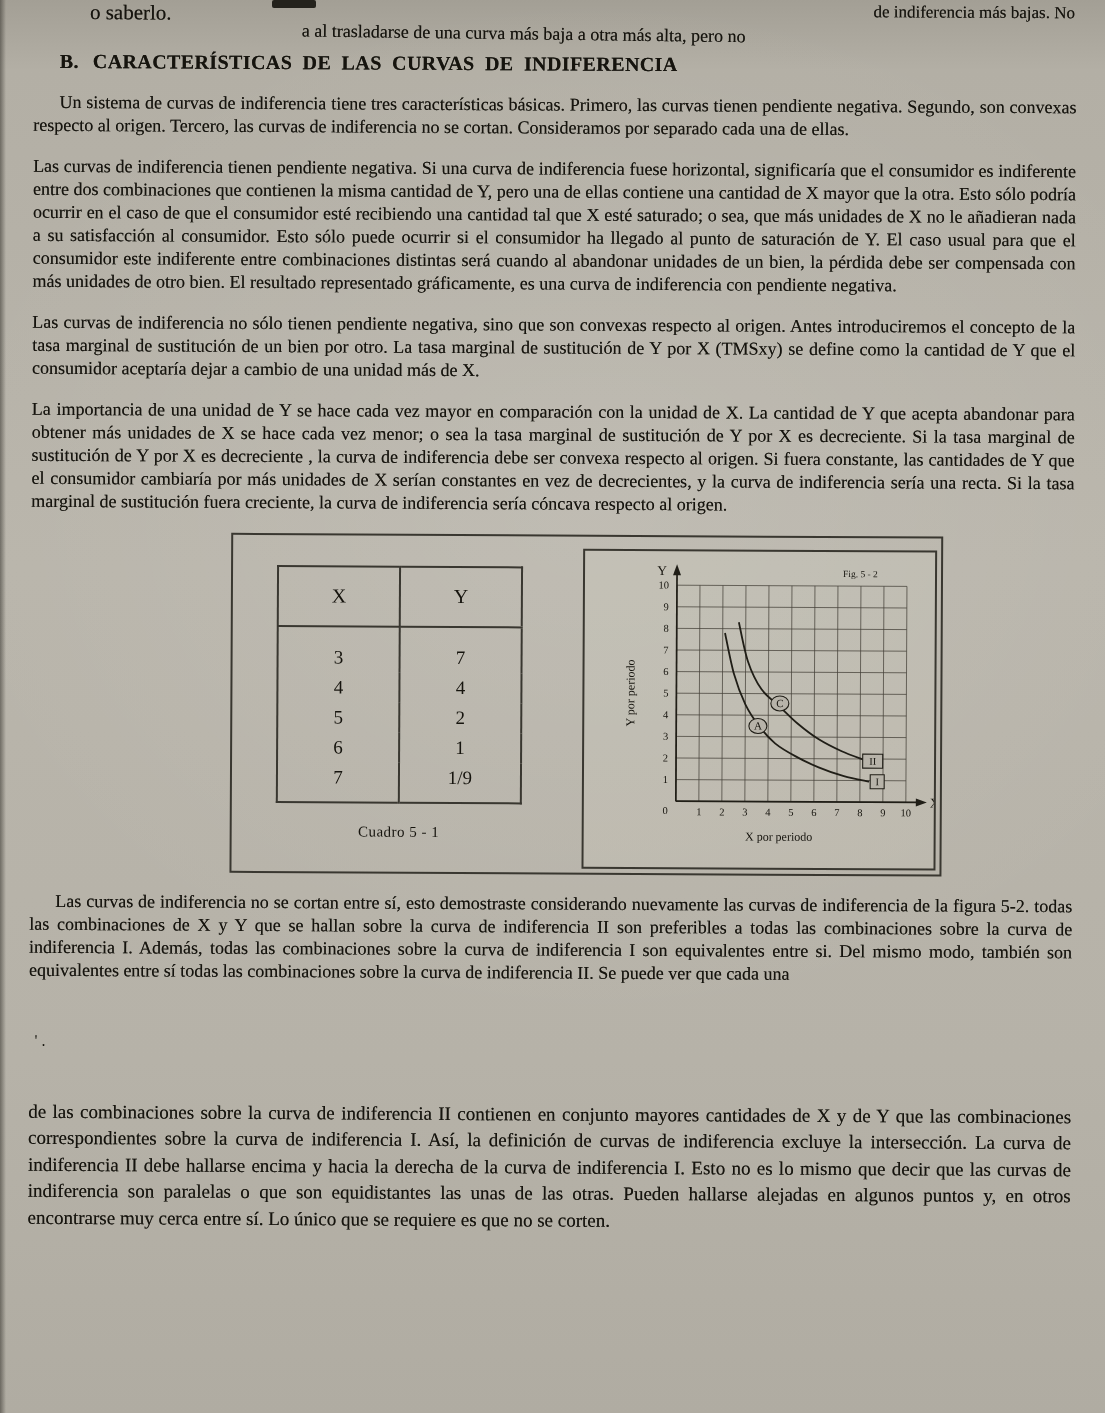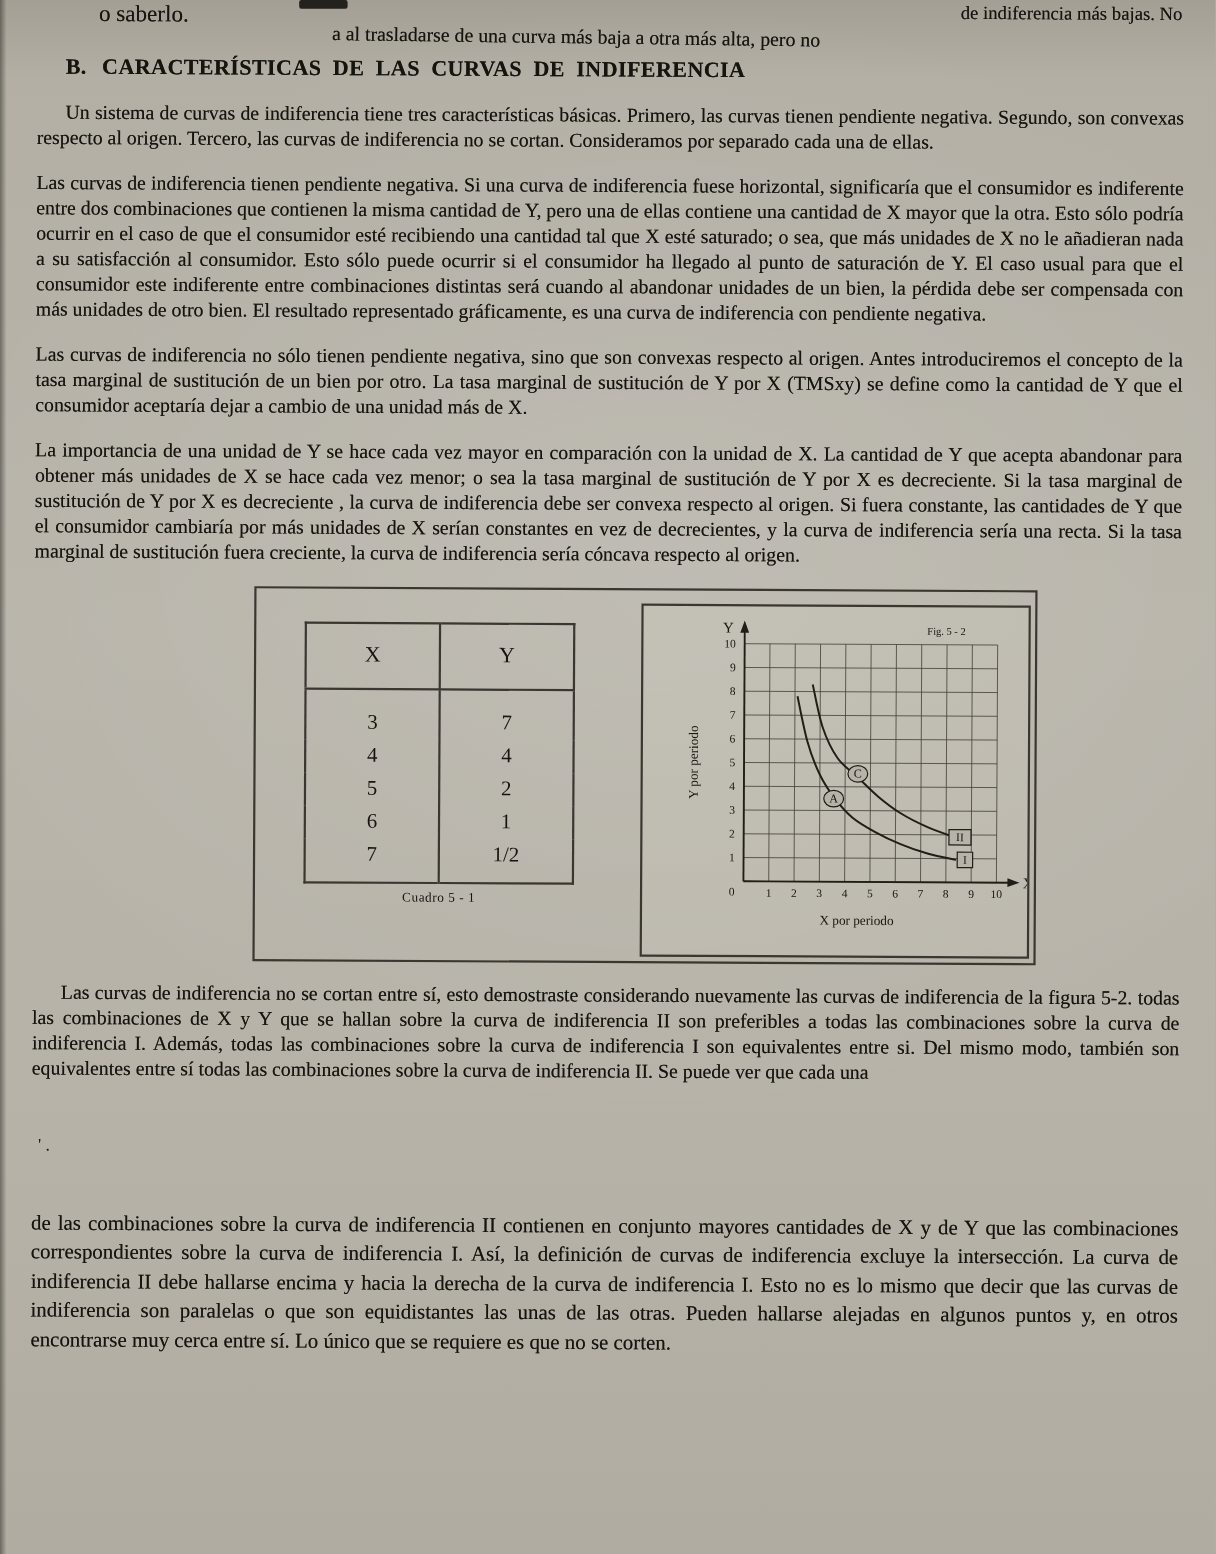--- a/index.html
+++ b/index.html
@@ -42,21 +42,21 @@
     padding:12px 4px 4px 44px;
   }
   .table-panel{display:flex;flex-direction:column;align-items:center;margin-top:18px;}
   table.data{border-collapse:collapse;border:2px solid #393730;}
   table.data th{width:118px;height:56px;border-bottom:2px solid #393730;
     font-size:20px;font-weight:normal;text-align:center;vertical-align:middle;}
   table.data th:first-child, table.data td:first-child{border-right:2px solid #393730;}
   table.data td{width:118px;height:28px;text-align:center;font-size:19px;}
   table.data tbody tr:first-child td{padding-top:16px;}
   table.data tbody tr:last-child td{padding-bottom:10px;}
-  .table-caption{margin-top:5px;font-size:12px;letter-spacing:0.5px;}
+  .table-caption{margin-top:20px;font-size:15px;letter-spacing:0.5px;}
   .graph-panel{border:2px solid #393730;background:rgba(235,231,219,0.10);}
   .grid-line{stroke:#45423a;stroke-width:0.75;}
   .axis-line{stroke:#201e17;stroke-width:1.7;}
   .axis-fill{fill:#201e17;}
   .curve{fill:none;stroke:#201e17;stroke-width:1.8;}
   .tick-label{font-family:"Liberation Serif",serif;font-size:10.5px;fill:#17150f;}
   .axis-letter{font-family:"Liberation Serif",serif;font-size:13.5px;fill:#17150f;}
   .axis-caption{font-family:"Liberation Serif",serif;font-size:12px;fill:#17150f;}
   .fig-title{font-family:"Liberation Serif",serif;font-size:9.5px;fill:#17150f;}
   .ann-circle{fill:#b7b3a9;stroke:#201e17;stroke-width:1.1;}
@@ -113,21 +113,21 @@
               <tr>
                 <td>5</td>
                 <td>2</td>
               </tr>
               <tr>
                 <td>6</td>
                 <td>1</td>
               </tr>
               <tr>
                 <td>7</td>
-                <td>1/2</td>
+                <td>1/9</td>
               </tr>
             </tbody>
         </table>
         <div class="table-caption">Cuadro 5 - 1</div>
       </div>
       <div class="graph-panel">
         <svg id="chart-svg" width="350" height="312" viewBox="0 0 350 312">
             <line x1="92" y1="250" x2="92" y2="34" class="grid-line"></line>
             <line x1="92" y1="250" x2="322" y2="250" class="grid-line"></line>
             <line x1="115" y1="250" x2="115" y2="34" class="grid-line"></line>

